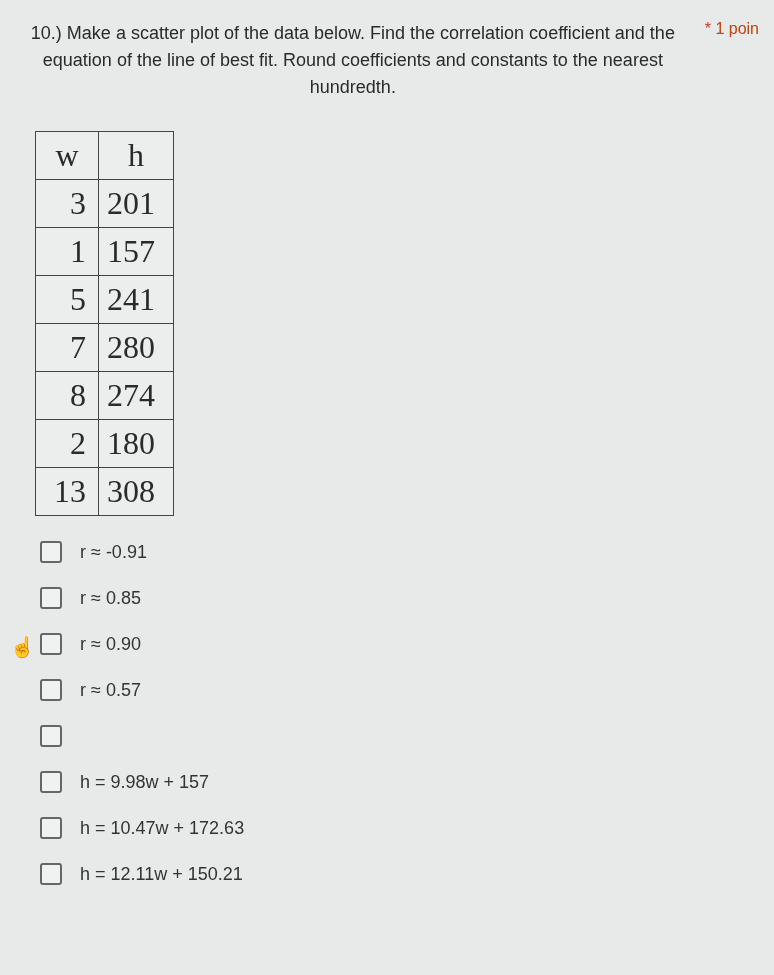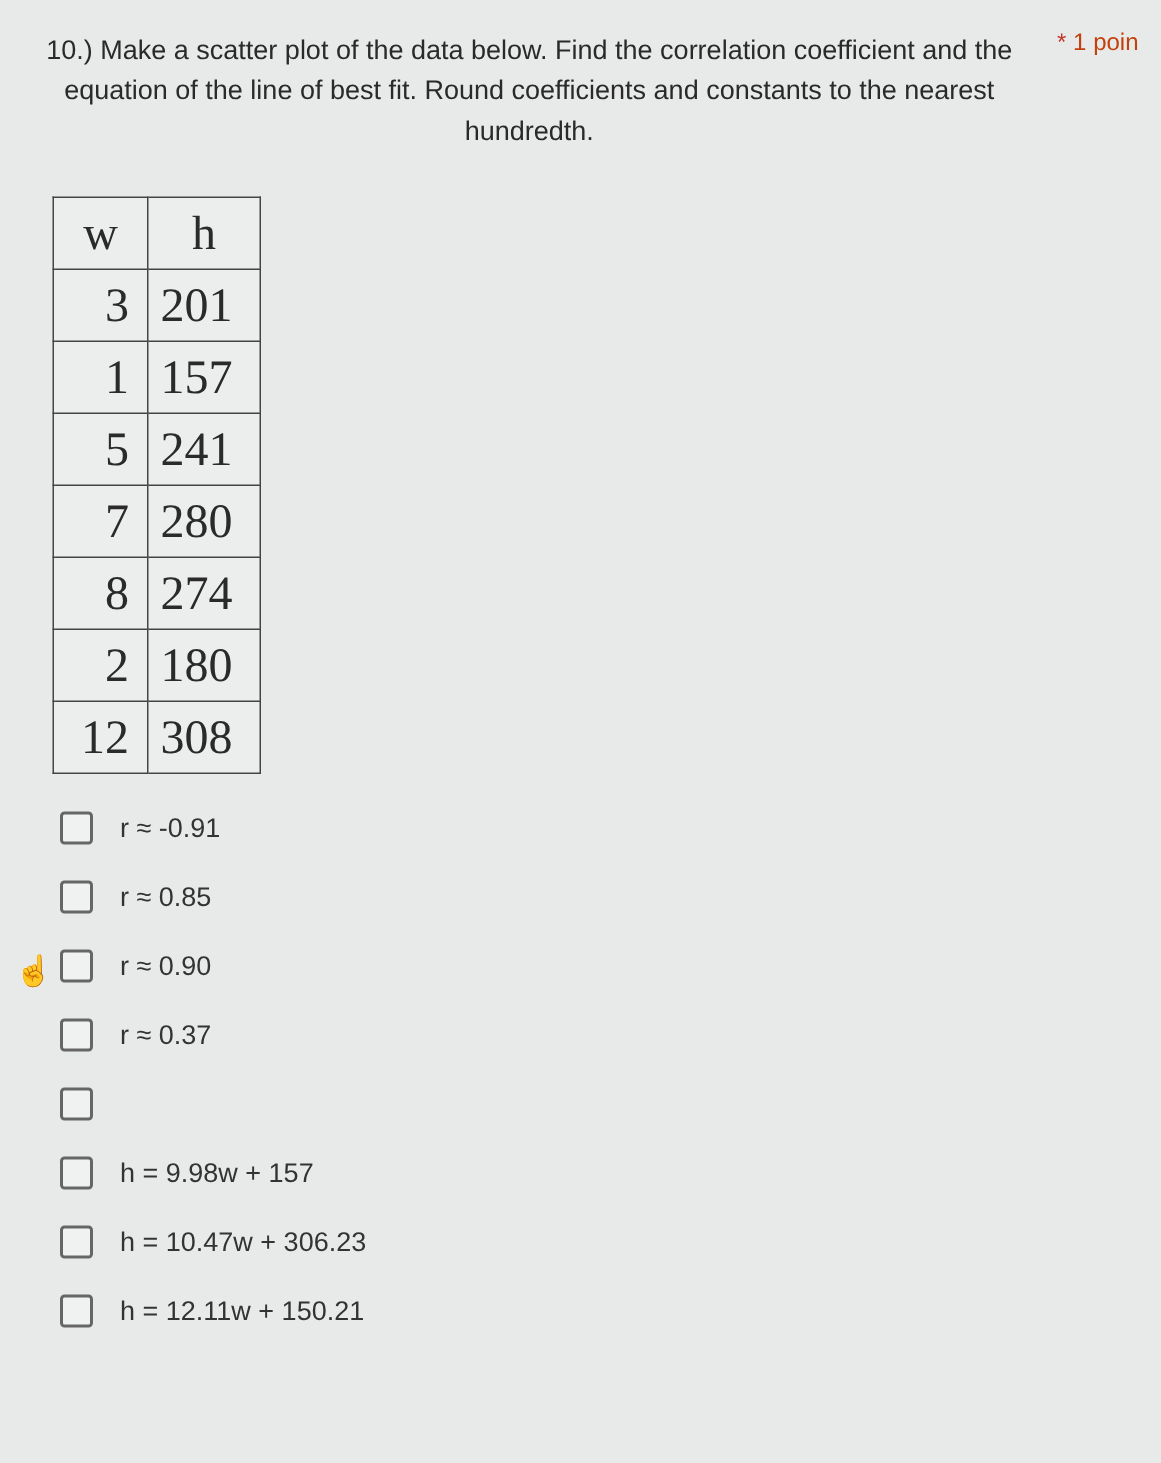--- a/index.html
+++ b/index.html
@@ -135,21 +135,21 @@
       </tr>
     <tr>
         <td class="col-w">8</td>
         <td class="col-h">274</td>
       </tr>
     <tr>
         <td class="col-w">2</td>
         <td class="col-h">180</td>
       </tr>
     <tr>
-        <td class="col-w">12</td>
+        <td class="col-w">13</td>
         <td class="col-h">308</td>
       </tr>
   </tbody>
 </table>
 
 <div class="options">
   <div class="option-row">
     <div class="checkbox"></div>
     <span class="option-label">r ≈ -0.91</span>
   </div>
@@ -157,30 +157,30 @@
     <div class="checkbox"></div>
     <span class="option-label">r ≈ 0.85</span>
   </div>
   <div class="option-row">
     <span class="cursor-icon">☝</span>
     <div class="checkbox"></div>
     <span class="option-label">r ≈ 0.90</span>
   </div>
   <div class="option-row">
     <div class="checkbox"></div>
-    <span class="option-label">r ≈ 0.37</span>
+    <span class="option-label">r ≈ 0.57</span>
   </div>
   <div class="option-row">
     <div class="checkbox"></div>
   </div>
   <div class="option-row">
     <div class="checkbox"></div>
     <span class="option-label">h = 9.98w + 157</span>
   </div>
   <div class="option-row">
     <div class="checkbox"></div>
-    <span class="option-label">h = 10.47w + 306.23</span>
+    <span class="option-label">h = 10.47w + 172.63</span>
   </div>
   <div class="option-row">
     <div class="checkbox"></div>
     <span class="option-label">h = 12.11w + 150.21</span>
   </div>
 </div>
 
 </body></html>

